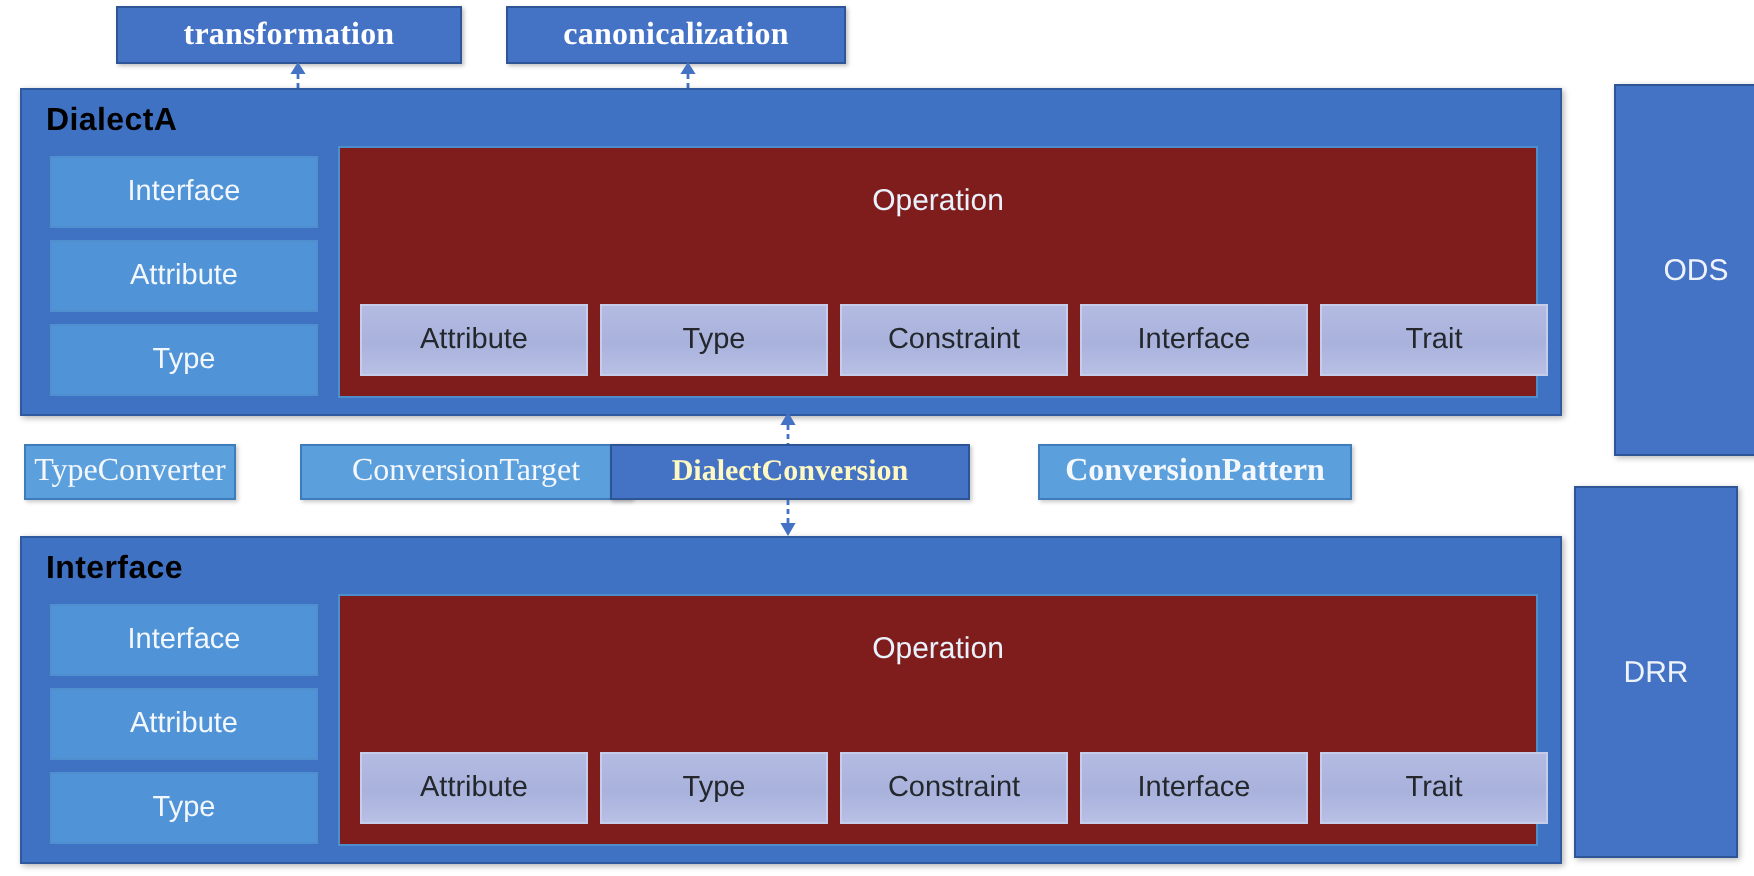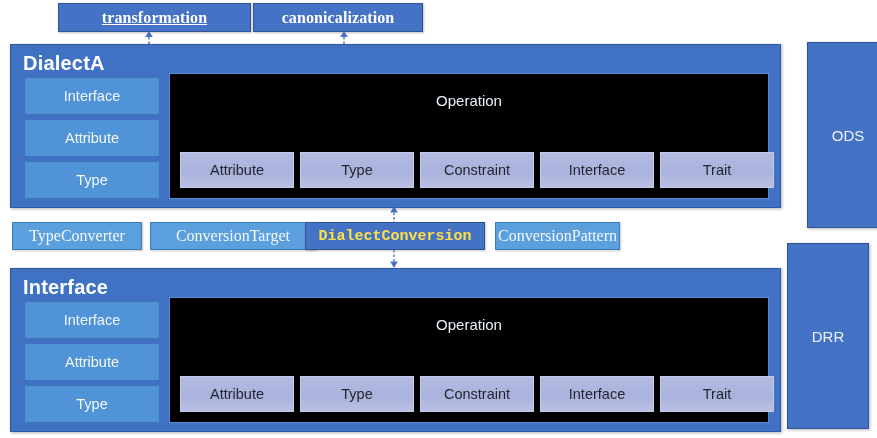--- a/index.html
+++ b/index.html
@@ -51,42 +51,42 @@
     position: absolute;
     box-sizing: border-box;
     background: #4072c4;
     border: 1px solid #30599f;
     box-shadow: 1px 1px 3px rgba(0,0,0,0.30);
   }
   .dialect-title {
     position: absolute;
     left: 12px;
     top: 7px;
-    color: #ffffff;
+    color: #000000;
     font-family: "Liberation Sans", sans-serif;
     font-weight: bold;
-    font-size: 20px;
+    font-size: 16px;
     letter-spacing: 0.2px;
     white-space: nowrap;
   }
 
   
   .stack-item {
     background: #5093d6;
     border: 1px solid #4f8fd0;
     color: #f2f7fc;
     font-size: 14.5px;
     font-family: "Liberation Sans", sans-serif;
   }
 
   
   .operation-panel {
     position: absolute;
     box-sizing: border-box;
-    background: #000000;
+    background: #7f1d1d;
     border: 1px solid #4e8ecb;
     padding-left: 24px;
   }
   .operation-label {
     position: absolute;
     left: 0; right: 0;
     top: 18px;
     text-align: center;
     color: #e9f1fa;
     font-size: 15px;
@@ -112,22 +112,22 @@
     background: #5ba0dd;
     border: 1px solid #3f7cbb;
     color: #f4f8fc;
     font-family: "Liberation Serif", serif;
     font-size: 16px;
     box-shadow: 1px 1px 2px rgba(0,0,0,0.22);
   }
   .conv-chip.primary {
     background: #4472c4;
     border: 1px solid #2d5596;
-    color: #fde047;
-    font-family: Liberation Mono, monospace;
+    color: #fef9c3;
+    font-family: Liberation Serif, serif;
     font-weight: bold;
     font-size: 15px;
   }
 
   
   .side-box {
     background: #4472c4;
     border: 1px solid #2f5597;
     color: #eef3fb;
     font-size: 15px;
@@ -139,21 +139,21 @@
   .connector {
     position: absolute;
     overflow: visible;
   }
 </style>
 </head>
 <body>
 
 <div class="canvas">
 
-  <div class="box callout" style="left:58px; top:3px; width:193px; height:29px;text-decoration:underline;">
+  <div class="box callout" style="left:58px; top:3px; width:173px; height:29px;">
     <span>transformation</span>
   </div>
 
   <div class="box callout" style="left:253px; top:3px; width:170px; height:29px;">
     <span>canonicalization</span>
   </div>
 
   <svg class="connector" style="left:142px; top:31px; width:14px; height:14px;">
     <line x1="7" y1="13" x2="7" y2="4" stroke="#4472c4" stroke-width="1.4" stroke-dasharray="2.5,2"></line>
     <polygon points="7,0 3.2,6 10.8,6" fill="#4472c4"></polygon>
@@ -198,33 +198,33 @@
         <span>Trait</span>
       </div>
     </div>
   </div>
 
   <svg class="connector" style="left:387px; top:206px; width:14px; height:18px;">
     <line x1="7" y1="18" x2="7" y2="5" stroke="#4472c4" stroke-width="1.4" stroke-dasharray="2.5,2"></line>
     <polygon points="7,0 3.2,6.5 10.8,6.5" fill="#4472c4"></polygon>
   </svg>
 
-  <div class="box conv-chip" style="left:12px; top:222px; width:130px; height:28px;">
+  <div class="box conv-chip" style="left:12px; top:222px; width:106px; height:28px;">
     <span>TypeConverter</span>
   </div>
 
   <div class="box conv-chip" style="left:150px; top:222px; width:166px; height:28px;">
     <span>ConversionTarget</span>
   </div>
 
   <div class="box conv-chip primary" style="left:305px; top:222px; width:180px; height:28px;">
     <span>DialectConversion</span>
   </div>
 
-  <div class="box conv-chip" style="left:495px; top:222px; width:125px; height:28px;">
+  <div class="box conv-chip" style="left:519px; top:222px; width:157px; height:28px;font-weight:bold;">
     <span>ConversionPattern</span>
   </div>
 
   <svg class="connector" style="left:387px; top:250px; width:14px; height:18px;">
     <line x1="7" y1="0" x2="7" y2="13" stroke="#4472c4" stroke-width="1.4" stroke-dasharray="2.5,2"></line>
     <polygon points="7,18 3.2,11.5 10.8,11.5" fill="#4472c4"></polygon>
   </svg>
 
   <div class="dialect-panel" style="left:10px; top:268px; width:771px; height:164px;">
 

